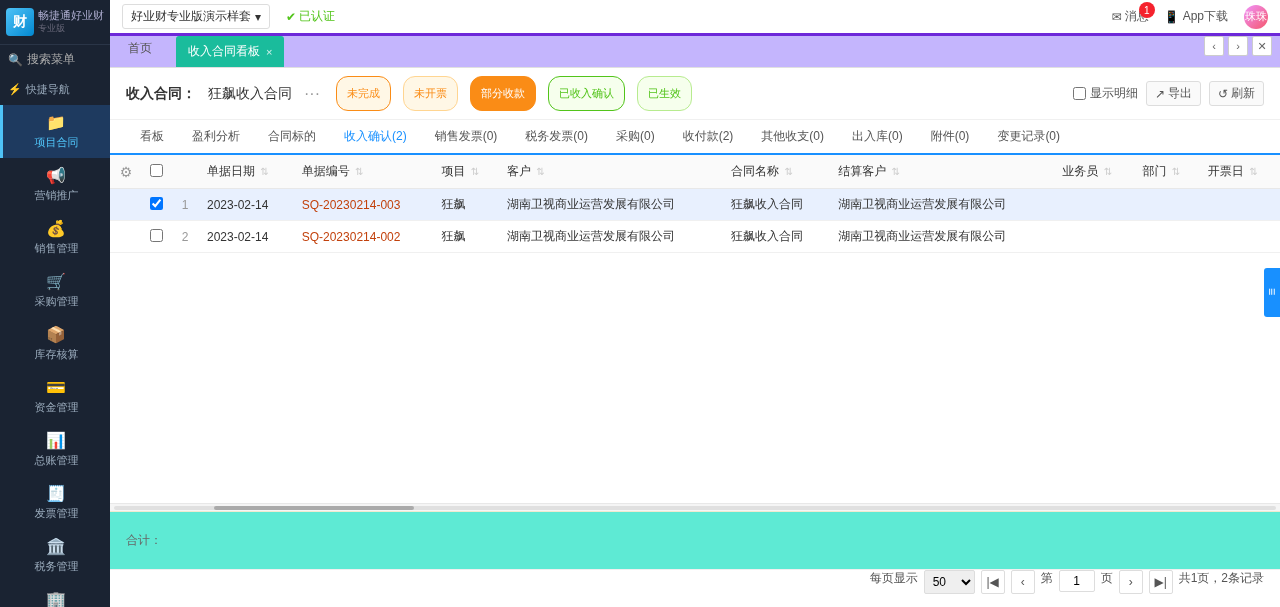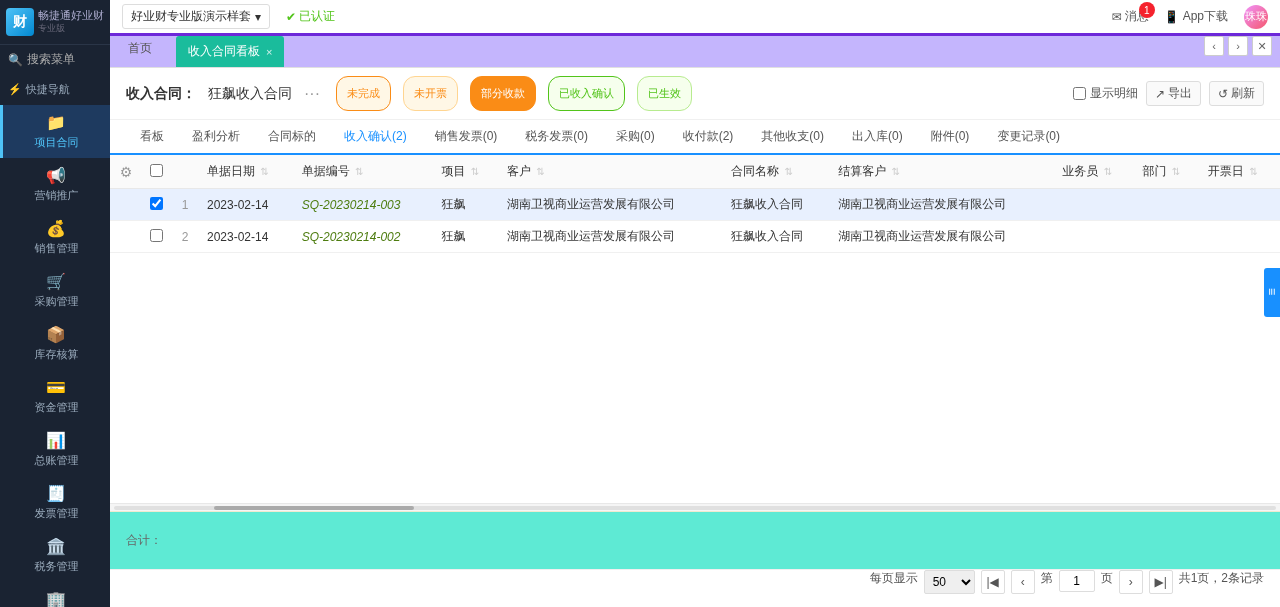--- a/index.html
+++ b/index.html
@@ -62,21 +62,21 @@
 
     
     .table-wrap { flex: 1; overflow: auto; padding: 0; }
     table { width: 100%; border-collapse: collapse; font-size: 12px; }
     thead tr { background: #fafafa; }
     th { padding: 8px 8px; text-align: left; border-bottom: 1px solid #e8e8e8; color: #333; font-weight: normal; white-space: nowrap; position: relative; user-select: none; }
     th .sort-icon { color: #ccc; font-size: 10px; margin-left: 2px; }
     td { padding: 7px 8px; border-bottom: 1px solid #f0f0f0; color: #333; white-space: nowrap; }
     tbody tr.selected { background: #e8f0fe; }
     .row-num { color: #999; text-align: center; }
-    .link { color: #4d7c0f; cursor: pointer; text-decoration: none; font-style: italic; }
+    .link { color: #c2410c; cursor: pointer; text-decoration: none; }
     th.settings-col { width: 32px; text-align: center; }
     td.settings-col { text-align: center; }
     .gear-icon { color: #999; cursor: pointer; font-size: 14px; }
     input[type="checkbox"] { cursor: pointer; }
 
     
     .total-row { background: #5eead4; border-top: 1px solid #f0ead0; padding: 20px 16px; display: flex; align-items: center; gap: 8px; font-size: 12px; color: #666; flex-shrink: 0; }
 
     
     .pagination { height: 38px; border-top: 1px solid #f0f0f0; display: flex; justify-content: flex-end; padding: 0 16px; gap: 6px; font-size: 12px; color: #555; flex-shrink: 0; background: #fff; }

